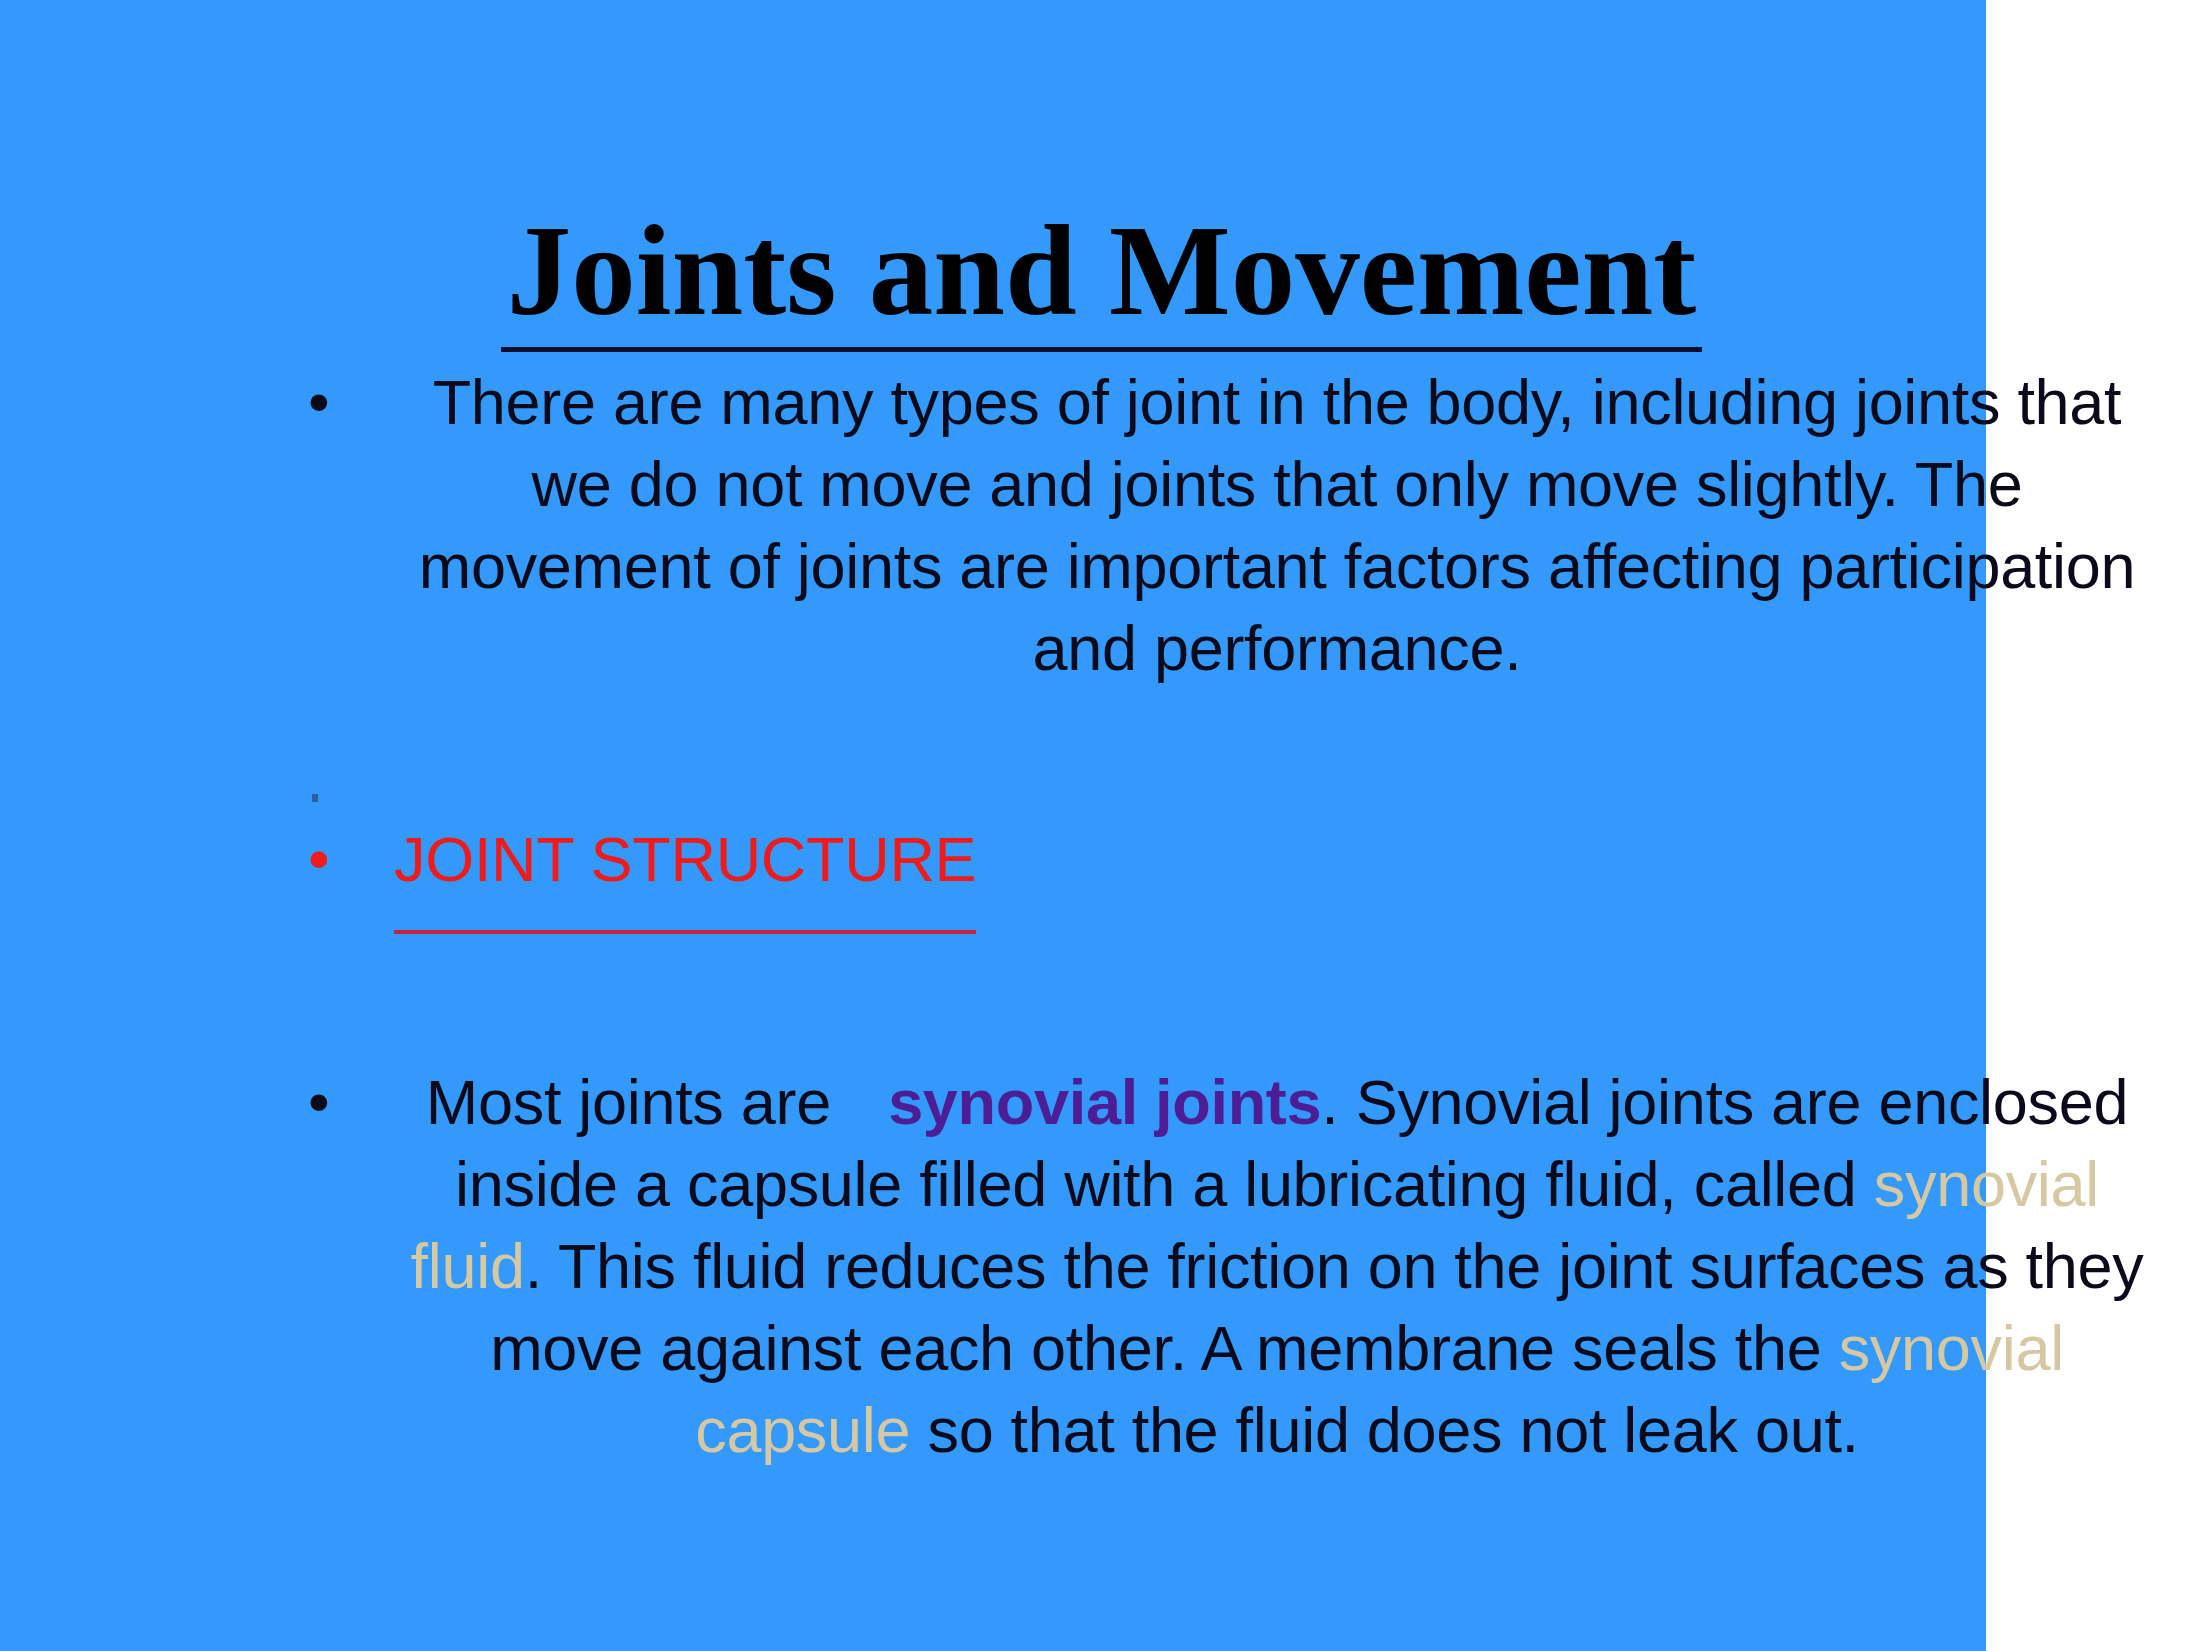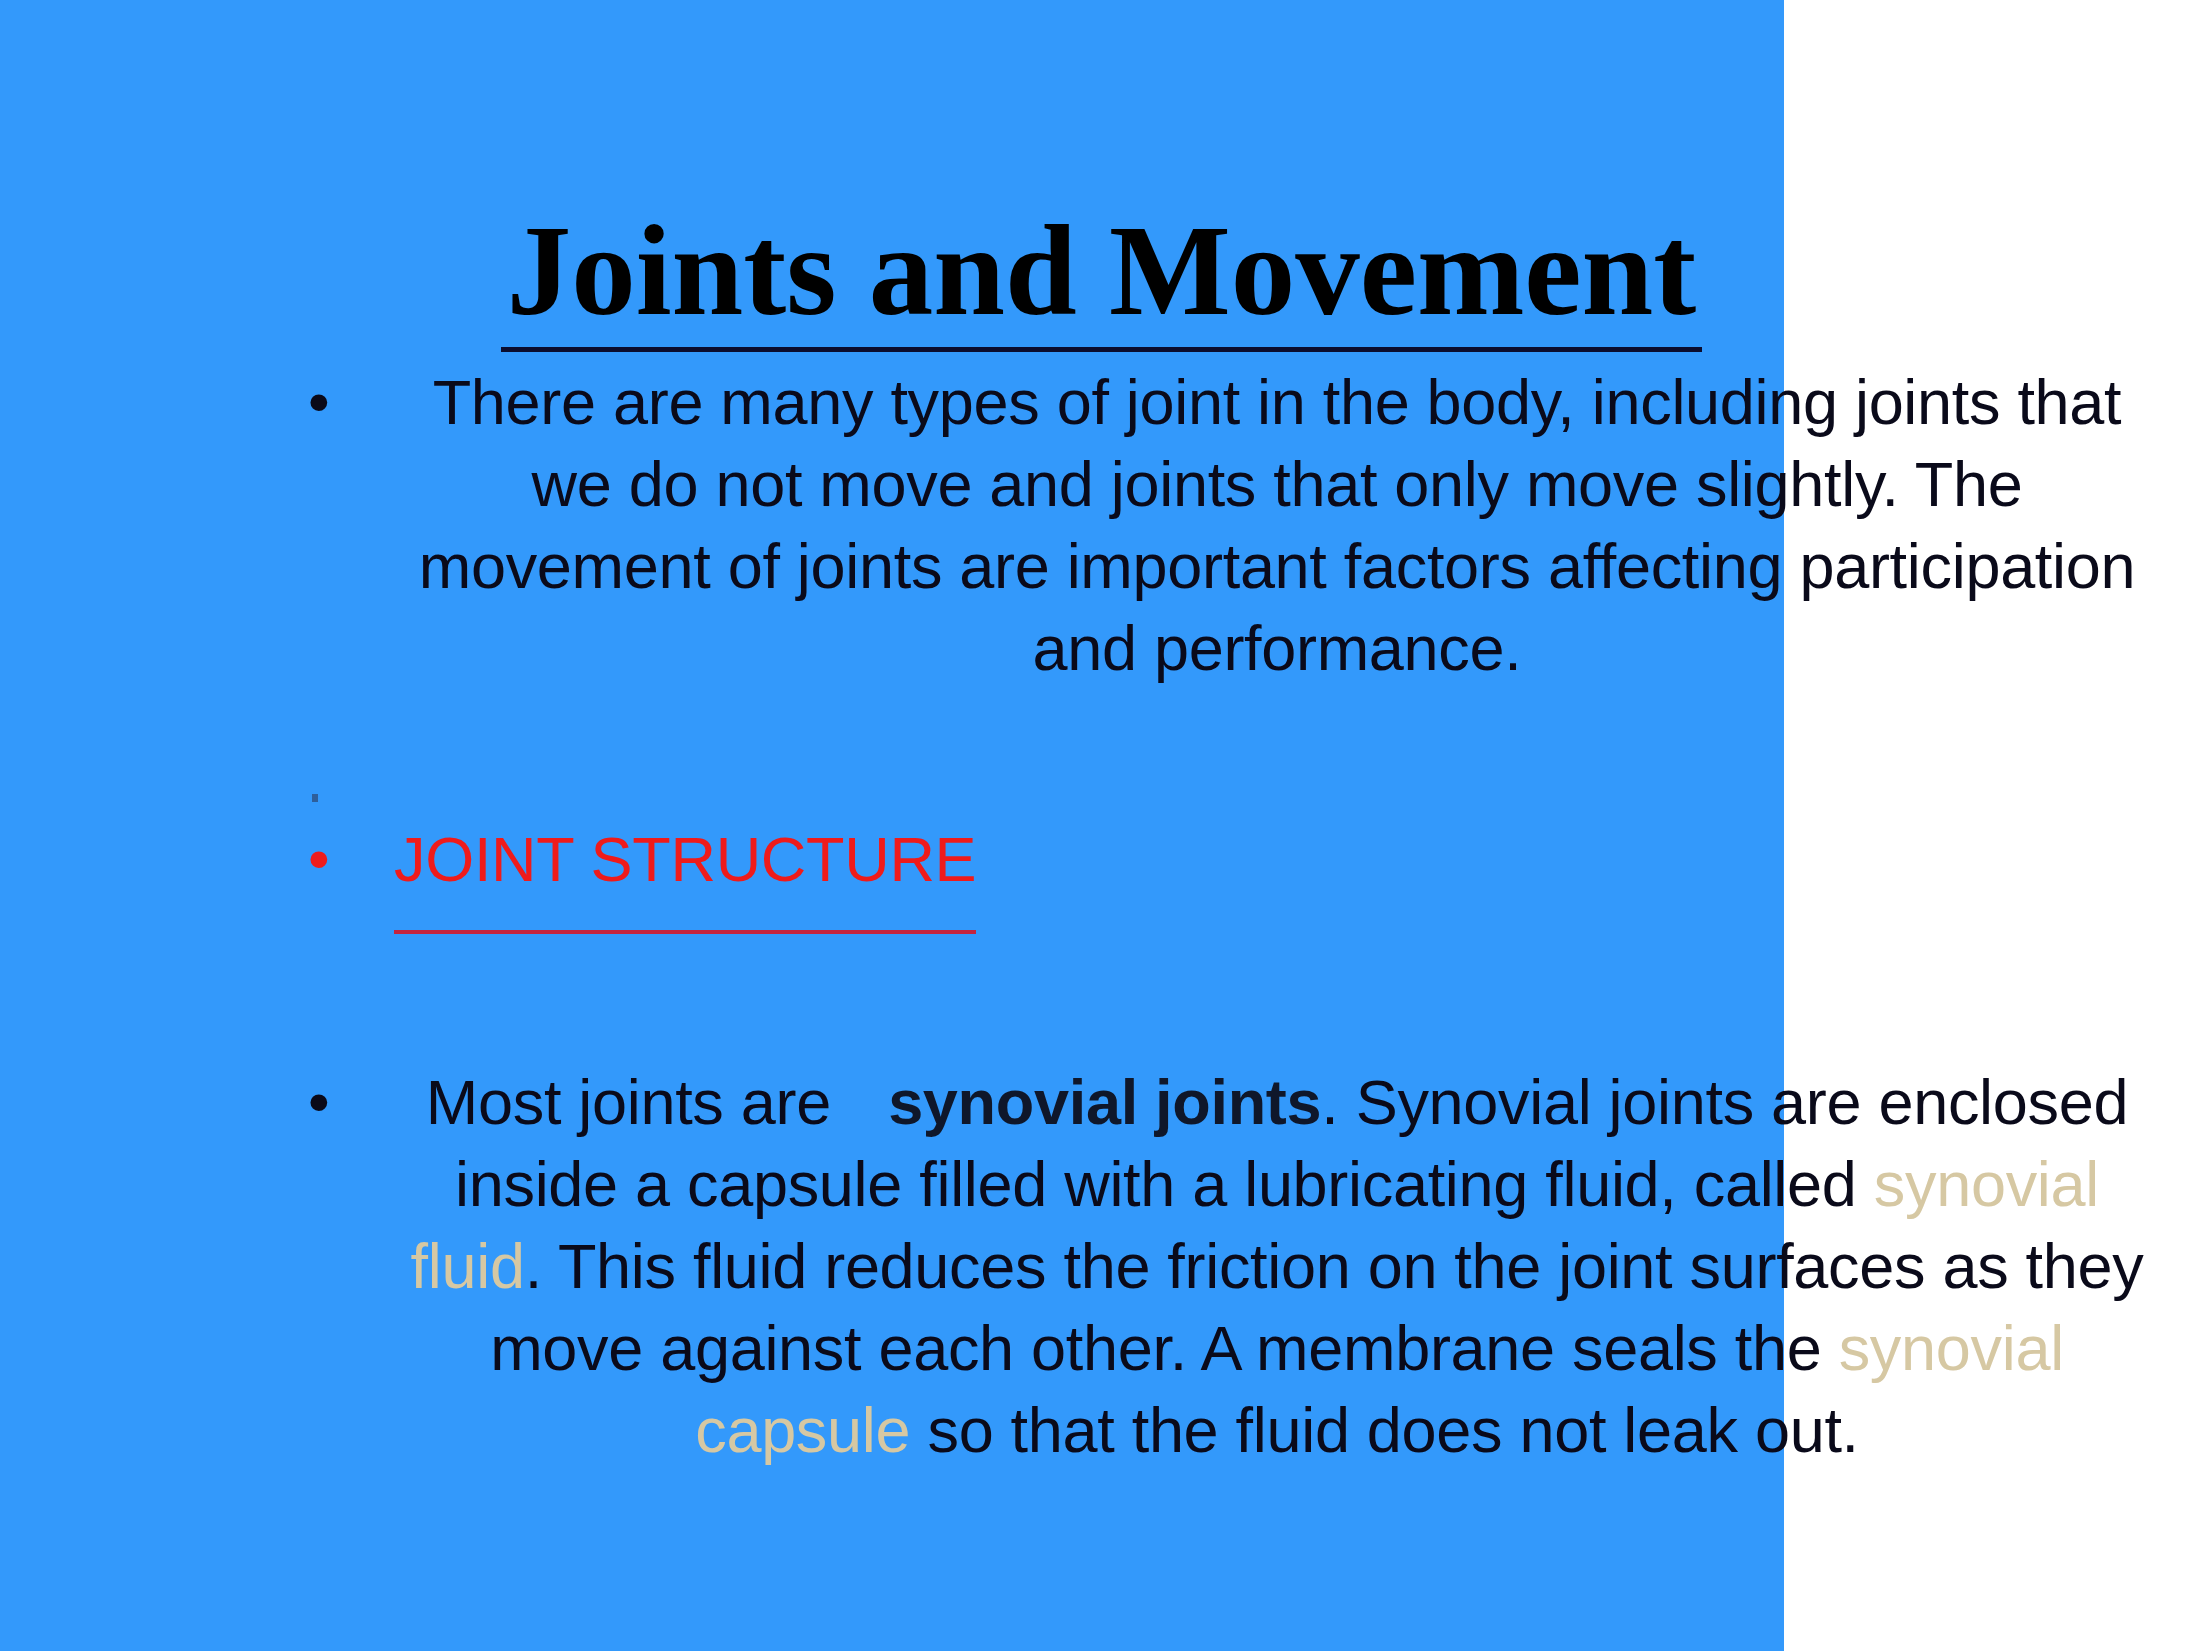--- a/index.html
+++ b/index.html
@@ -9,21 +9,21 @@
 
   body {
     width: 2203px;
     height: 1652px;
     overflow: hidden;
     font-family: "Liberation Sans", sans-serif;
   }
 
   #slide {
     position: relative;
-    width: 1784px;
+    width: 1986px;
     height: 1652px;
     background: #3399fb;
     box-sizing: border-box;
   }
 
   
   .title-block {
     position: absolute;
     left: 0;
     top: 120px;
@@ -108,21 +108,21 @@
     left: 28px;
     top: -24px;
     width: 6px;
     height: 7.7px;
     background: #2a2f4d;
     opacity: 0.55;
   }
 
   
   .tan-bold {
-    color: #0f172a;
+    color: #4c1d95;
     font-weight: bold;
     margin-left: 40px;
   }
 
   .tan {
     color: #d6c8a3;
     font-weight: normal;
   }
 </style>
 </head>

